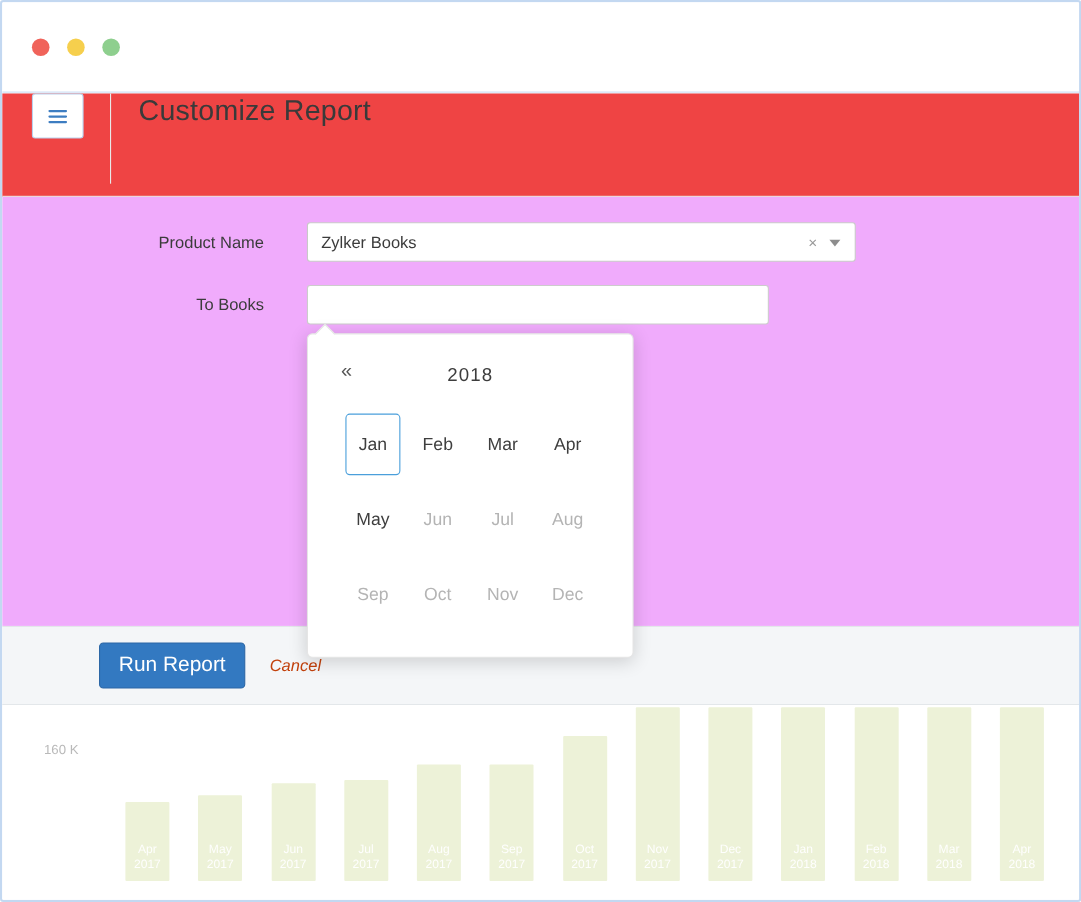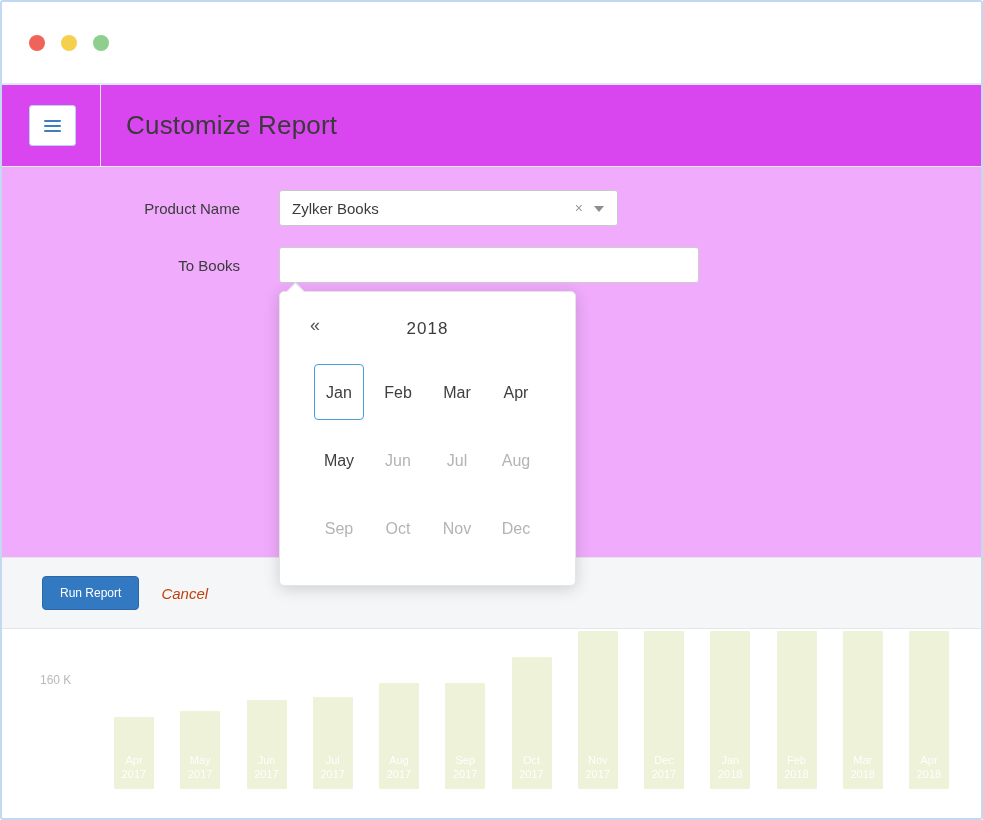--- a/index.html
+++ b/index.html
@@ -6,32 +6,32 @@
   *{box-sizing:border-box;}
   .window{
     width:983px;height:820px;position:relative;margin:0;
     border:2px solid #c3d8f1;border-radius:3px;background:#fff;
     font-family:"Liberation Sans",sans-serif;overflow:hidden;
   }
   
   .titlebar{height:83px;border-bottom:2px solid #dde9f8;display:flex;align-items:center;padding-left:27px;background:#fff;}
   .light{width:16px;height:16px;border-radius:50%;margin-right:16px;display:inline-block;}
   
-  .header{height:82px;border-bottom:1px solid #e9e9e9;display:flex;align-items:center;background:#d946ef;}
+  .header{height:94px;border-bottom:1px solid #e9e9e9;display:flex;align-items:flex-start;background:#ef4444;}
   .menu-btn{width:47px;height:41px;margin-left:27px;background:#fff;border:1px solid #b9d2ee;border-radius:3px;
     display:flex;align-items:center;justify-content:center;cursor:pointer;padding:0;}
   .hamburger span{display:block;width:17px;height:2px;background:#3d7dc1;margin:3px 0;border-radius:1px;}
   .header-divider{width:1px;height:82px;background:#e9e9e9;margin-left:24px;}
   .page-title{font-size:26px;font-weight:400;color:#3a3a3a;margin:0 0 0 25px;letter-spacing:0.2px;}
   
   .form{position:relative;height:390px;padding-top:23px;background:#f0abfc;}
   .form-row{display:flex;align-items:center;margin-bottom:21px;}
   .form-label{flex:0 0 238px;text-align:right;font-size:15px;color:#3b3b3b;}
   .field-wrap{margin-left:39px;position:relative;}
-  .select-box{width:339px;height:36px;border:1px solid #c9c9c9;border-radius:3px;background:#fff;
+  .select-box{width:499px;height:36px;border:1px solid #c9c9c9;border-radius:3px;background:#fff;
     display:flex;align-items:center;padding:0 12px;position:relative;cursor:pointer;}
   .select-value{font-size:15px;color:#3b3b3b;}
   .clear-x{position:absolute;right:34px;color:#9b9b9b;font-size:14px;cursor:pointer;line-height:1;}
   .caret-down{position:absolute;right:13px;top:15px;width:0;height:0;
     border-left:5px solid transparent;border-right:5px solid transparent;border-top:6px solid #8d8d8d;}
   .text-input{width:420px;height:36px;border:1px solid #ccc;border-radius:3px;font-size:15px;color:#3b3b3b;
     padding:0 12px;font-family:inherit;outline:none;background:#fff;}
   .text-input.focused{height:38px;border:2px solid #54a3dc;}
   
   .datepicker{position:absolute;left:277px;top:124px;width:297px;height:295px;background:#fff;
@@ -41,26 +41,26 @@
   .dp-header{position:relative;height:64px;display:flex;align-items:center;justify-content:center;padding-top:10px;}
   .dp-prev{position:absolute;left:30px;top:24px;font-size:18px;color:#555;cursor:pointer;line-height:1;}
   .dp-year{font-size:17px;color:#3d3d3d;letter-spacing:1px;}
   .dp-grid{display:grid;grid-template-columns:repeat(4,50px);column-gap:9px;row-gap:12px;justify-content:center;margin-top:8px;}
   .month{height:56px;line-height:56px;text-align:center;font-size:16px;color:#3e3e3e;cursor:pointer;border-radius:4px;border:1px solid transparent;}
   .month.disabled{color:#b4b4b4;}
   .month.selected{border:1px solid #4a9fdb;}
   
   .footer{height:72px;background:#f4f6f8;border-top:1px solid #e3e7ea;border-bottom:1px solid #e3e7ea;
     display:flex;align-items:center;padding-left:40px;}
-  .run-btn{background:#3379c1;border:1px solid #2c67a6;color:#fff;font-size:12px;padding:9px 17px;
-    border-radius:4px;cursor:pointer;font-family:inherit;}
+  .run-btn{background:#3379c1;border:1px solid #2c67a6;color:#fff;font-size:19px;padding:9px 17px;
+    border-radius:4px;cursor:pointer;font-family:inherit;margin-left:48px;}
   .cancel-link{color:#c2410c;font-size:15px;margin-left:22px;cursor:pointer;text-decoration:none;font-style:italic;}
   
   .chart{position:relative;height:186px;background:#fff;}
-  .ytick{position:absolute;left:38px;top:44px;font-size:12px;color:#b9b9b9;}
+  .ytick{position:absolute;left:38px;top:33px;font-size:12px;color:#b9b9b9;}
   .bars{position:absolute;left:112px;bottom:26px;width:835px;height:158px;
     display:flex;justify-content:space-between;align-items:flex-end;}
   .bar{width:40px;border-radius:1px;display:flex;flex-direction:column;justify-content:flex-end;}
   .bar-label{text-align:center;font-size:11px;line-height:14px;color:rgba(255,255,255,0.95);padding-bottom:8px;}
 </style>
 </head>
 <body>
 
 <div class="window">
 

